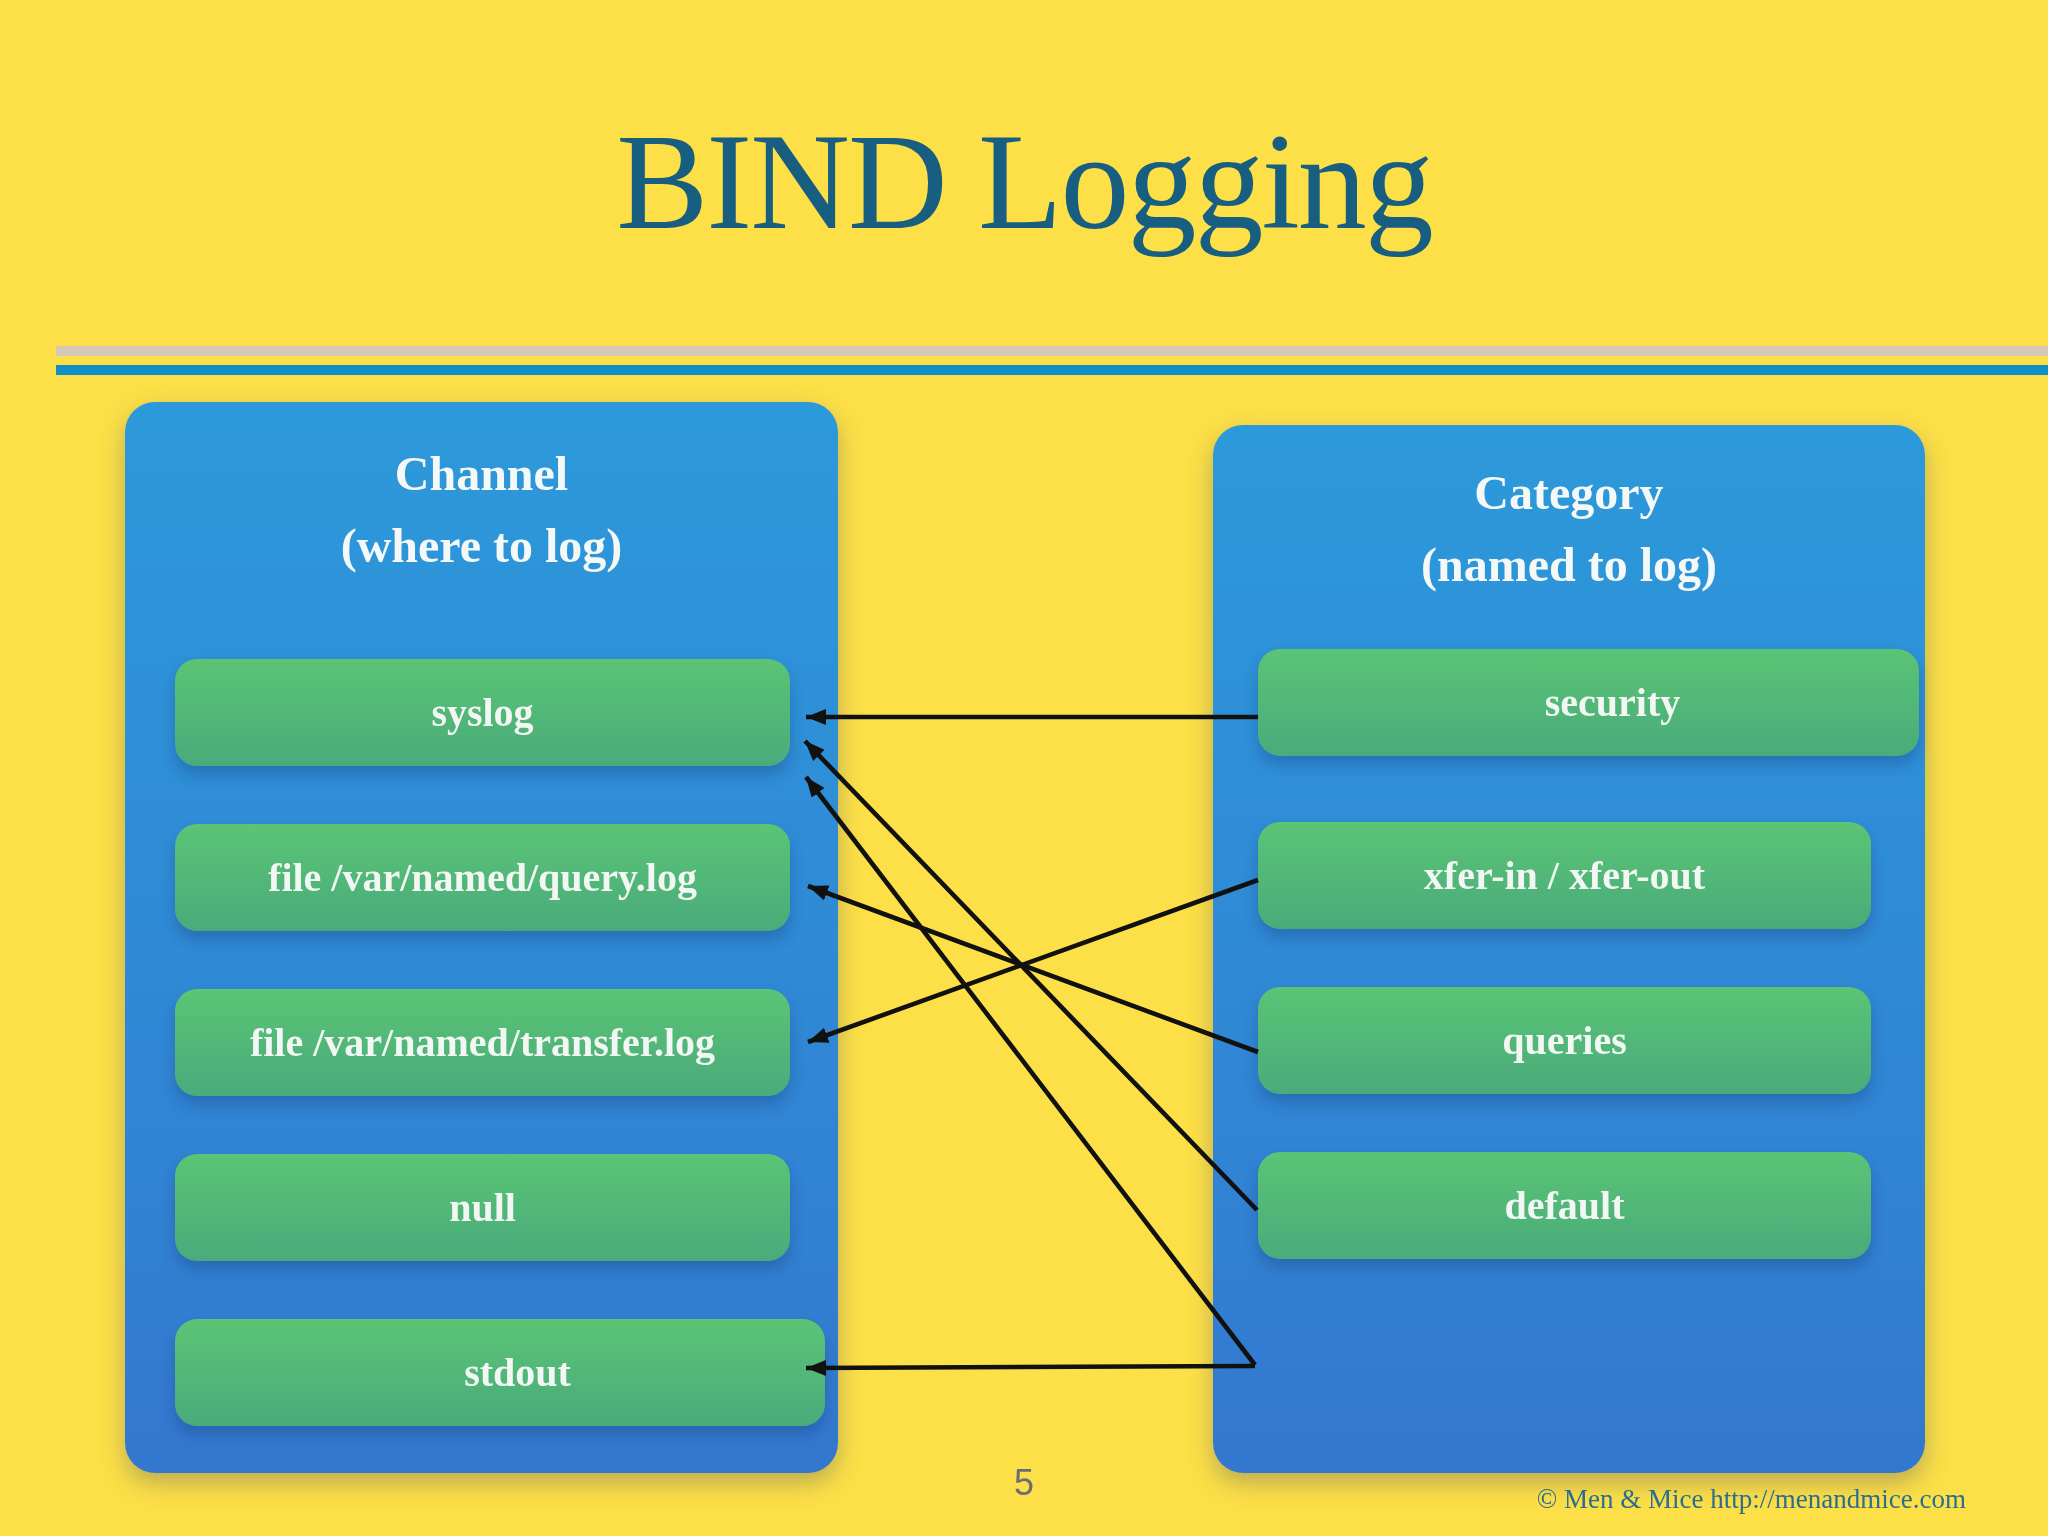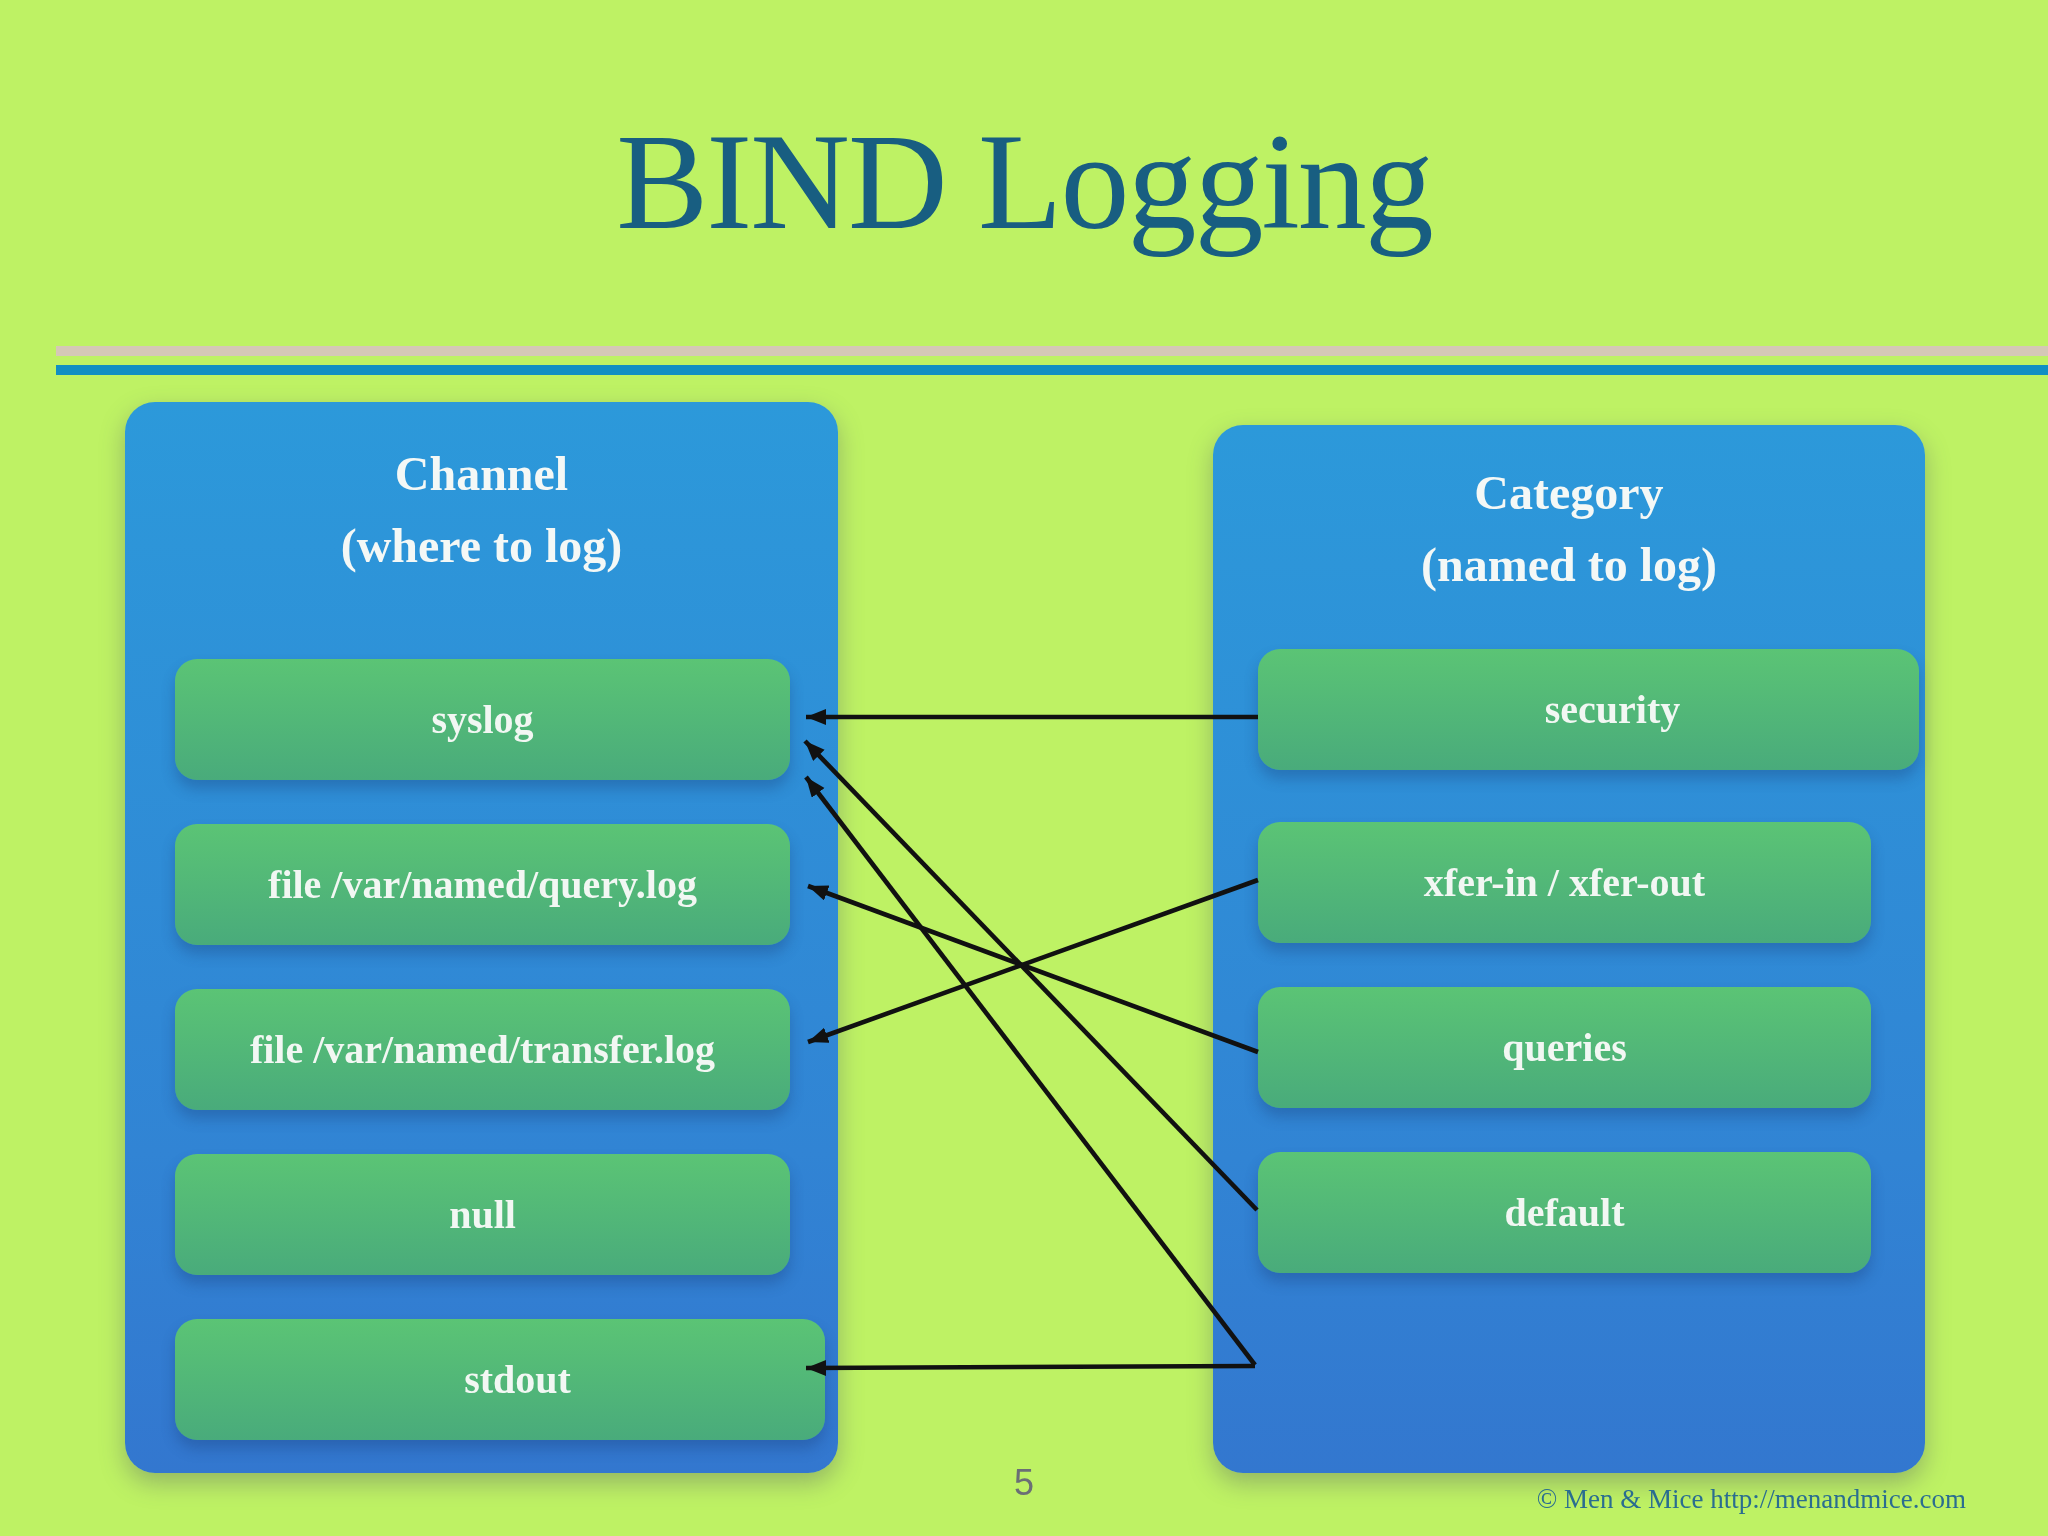--- a/index.html
+++ b/index.html
@@ -1,19 +1,19 @@
 <!DOCTYPE html>
 <html><head>
 <meta charset="utf-8">
 <style>
   html,body{margin:0;padding:0;background:#e8e8e8;}
   .slide{
     position:relative;
     width:2048px;height:1536px;
-    background:#bef264;
+    background:#fde047;
     overflow:hidden;
     font-family:"Liberation Serif", serif;
   }
   .title{
     position:absolute;
     left:0;top:96px;width:100%;
     text-align:center;
     font-size:138px;
     line-height:1.25;
     font-weight:400;
@@ -39,21 +39,21 @@
     text-align:center;
     color:#f4f8f6;
     font-size:48px;
     line-height:72px;
   }
   .panel-left .panel-title{top:36px;}
   .panel-right .panel-title{top:32px;}
 
   .pill{
     position:absolute;
-    height:121px;
+    height:107px;
     border-radius:22px;
     background:linear-gradient(180deg,#5bc475 0%,#49ab7b 100%);
     box-shadow:0 9px 14px rgba(23,52,110,.30);
     display:flex;align-items:center;justify-content:center;
     color:#f2f7f3;
     font-size:40px;
     white-space:nowrap;
   }
   .panel-left  .pill{left:50px;width:615px;}
   .panel-right .pill{left:45px;width:613px;}

